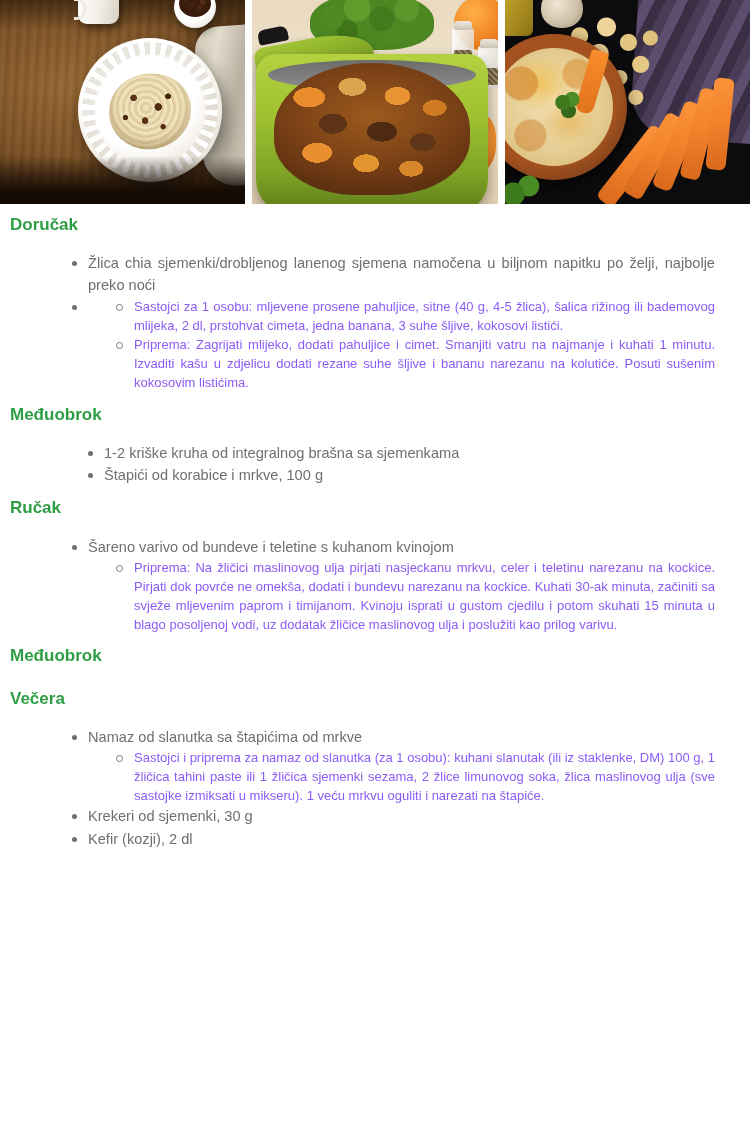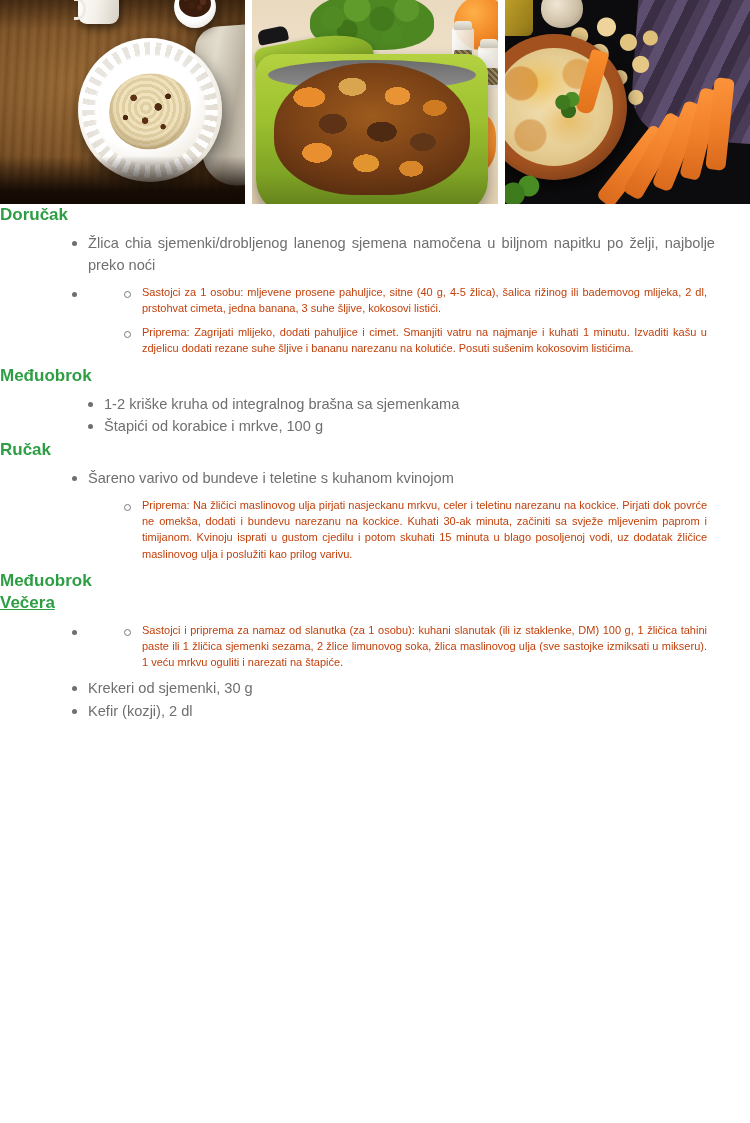--- a/index.html
+++ b/index.html
@@ -297,29 +297,29 @@
   }
 
   
   .content { padding: 0 0 0 0; }
 
   h2.meal-heading {
     font-size: 17px;
     font-weight: bold;
     color: #2e9e44;
     margin: 0;
-    padding: 0;
+    padding: 10px;
     line-height: 1.3;
     font-family: "Liberation Sans", "DejaVu Sans", sans-serif;
   }
   .sec-doorucak  { margin: 31px 0 0 50px; }
   .sec-meduo-1   { margin: 19px 0 0 50px; }
   .sec-rucak     { margin: 19px 0 0 50px; }
   .sec-meduo-2   { margin: 19px 0 0 50px; }
-  .sec-vecera    { margin: 19px 0 0 50px; text-decoration: underline; }
+  .sec-vecera    { margin: 19px 0 0 50px; }
 
   ul.lvl1 {
     margin: 7px 0 0 0;
     padding: 0 35px 0 72px;
     list-style: none;
   }
   ul.lvl1.indent-more { padding-left: 88px; }
 
   ul.lvl1 > li {
     position: relative;
@@ -340,26 +340,26 @@
   }
   ul.lvl1 > li.nojustify { text-align: left; }
 
   ul.lvl2 {
     margin: 0;
     padding: 0 0 0 28px;
     list-style: none;
   }
   ul.lvl2 > li {
     position: relative;
-    font-size: 11px;
+    font-size: 13px;
     line-height: 1.47;
-    color: #c2410c;
+    color: #8b5cf6;
     text-align: justify;
     padding-left: 18px;
-    margin: 8px;
+    margin: 0;
   }
   ul.lvl2 > li::before {
     content: "";
     position: absolute;
     left: 0; top: 7px;
     width: 5px; height: 5px;
     border-radius: 50%;
     border: 1px solid #7a7a7a;
     background: transparent;
   }
@@ -456,20 +456,21 @@
         <li>Priprema: Na žličici maslinovog ulja pirjati nasjeckanu mrkvu, celer i teletinu narezanu na kockice. Pirjati dok povrće ne omekša, dodati i bundevu narezanu na kockice. Kuhati 30-ak minuta, začiniti sa svježe mljevenim paprom i timijanom. Kvinoju isprati u gustom cjedilu i potom skuhati 15 minuta u blago posoljenoj vodi, uz dodatak žličice maslinovog ulja i poslužiti kao prilog varivu.</li>
       </ul>
     </li>
   </ul>
 
   <h2 class="meal-heading sec-meduo-2">Međuobrok</h2>
 
   <h2 class="meal-heading sec-vecera">Večera</h2>
   <ul class="lvl1">
     <li class="nojustify">
+      <span>Namaz od slanutka sa štapićima od mrkve</span>
       <ul class="lvl2">
         <li>Sastojci i priprema za namaz od slanutka (za 1 osobu): kuhani slanutak (ili iz staklenke, DM) 100 g, 1 žličica tahini paste ili 1 žličica sjemenki sezama, 2 žlice limunovog soka, žlica maslinovog ulja (sve sastojke izmiksati u mikseru). 1 veću mrkvu oguliti i narezati na štapiće.</li>
       </ul>
     </li>
     <li class="nojustify">Krekeri od sjemenki, 30 g</li>
     <li class="nojustify">Kefir (kozji), 2 dl</li>
   </ul>
 
 </div>
 

